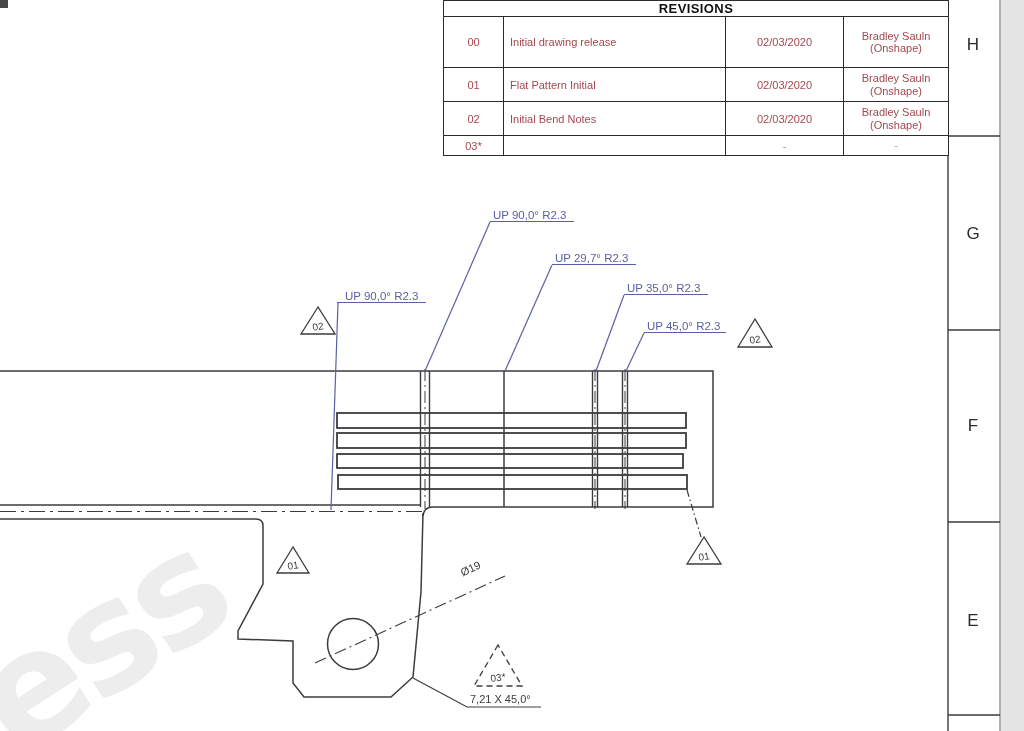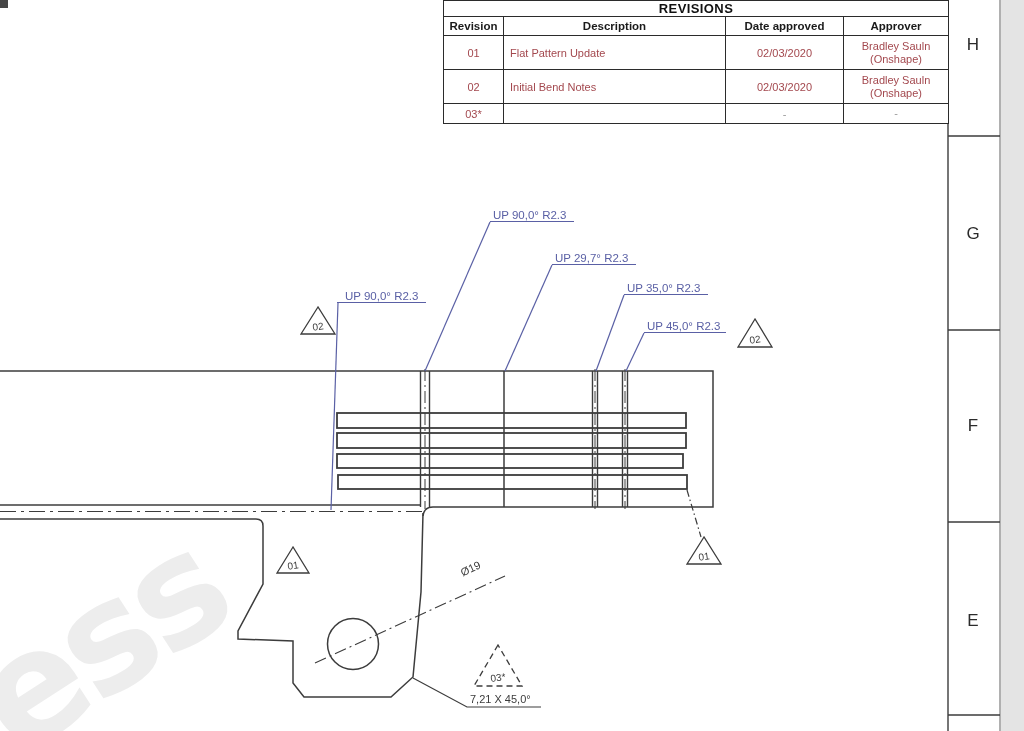--- a/index.html
+++ b/index.html
@@ -161,29 +161,32 @@
   <colgroup>
     <col style="width:60px">
       <col style="width:222px">
       <col style="width:118px">
       <col style="width:105px">
   </colgroup>
   <tbody>
       <tr>
         <td class="rev-title" colspan="4">REVISIONS</td>
       </tr>
-  <tr class="rev-head">
-    <th>Revision</th>
-    <th>Description</th>
-    <th>Date approved</th>
-    <th>Approver</th>
+  <tr class="rev-row r0">
+    <td>00</td>
+    <td class="desc">Initial drawing release</td>
+    <td>02/03/2020</td>
+    <td class="appr">
+      <div>Bradley Sauln</div>
+      <div>(Onshape)</div>
+    </td>
   </tr>
   <tr class="rev-row r1">
     <td>01</td>
-    <td class="desc">Flat Pattern Update</td>
+    <td class="desc">Flat Pattern Initial</td>
     <td>02/03/2020</td>
     <td class="appr">
       <div>Bradley Sauln</div>
       <div>(Onshape)</div>
     </td>
   </tr>
   <tr class="rev-row r2">
     <td>02</td>
     <td class="desc">Initial Bend Notes</td>
     <td>02/03/2020</td>

